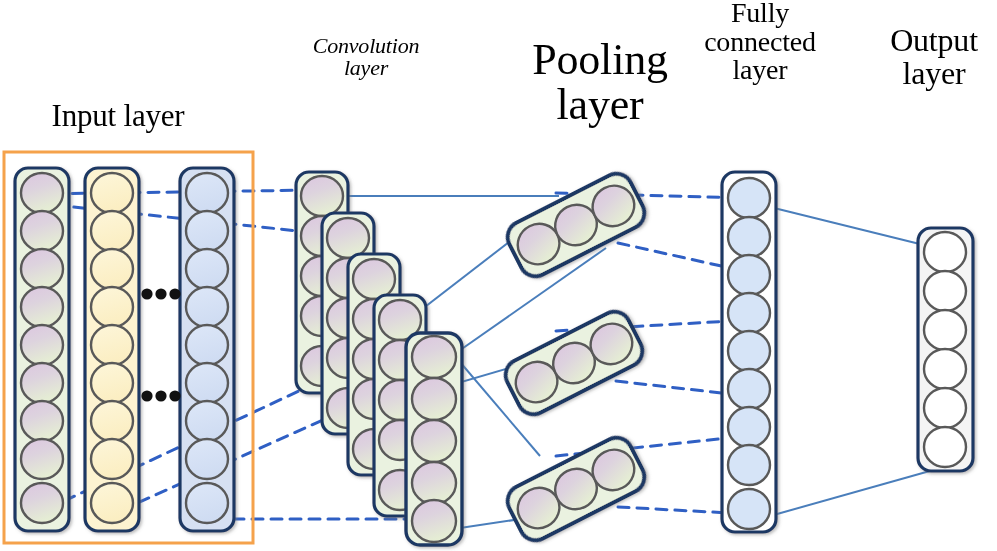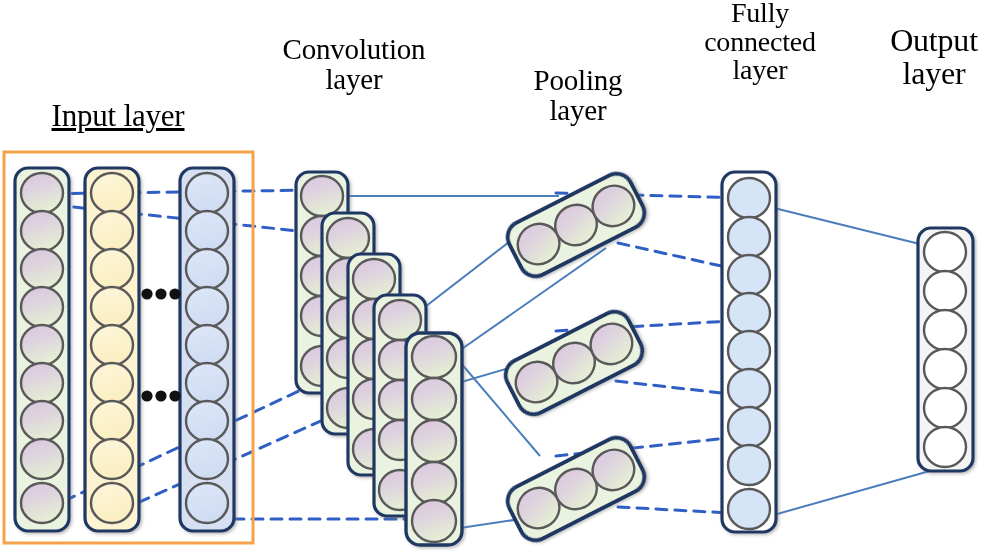--- a/index.html
+++ b/index.html
@@ -28,23 +28,23 @@
   .layer-label {
     position: absolute;
     text-align: center;
     color: #000000;
     font-family: "Liberation Serif", "DejaVu Serif", serif;
     font-weight: 400;
     line-height: 1.02;
     white-space: pre-line;
     letter-spacing: -0.2px;
   }
-  #label-input      { left: 8px;   top: 100px; width: 220px; font-size: 31px; text-decoration: underline; }
-  #label-conv       { left: 236px; top: 35px;  width: 236px; font-size: 29px; }
-  #label-pool       { left: 492px; top: 38px;  width: 172px; font-size: 29px; margin-top: 28px; }
+  #label-input      { left: 8px;   top: 100px; width: 220px; font-size: 31px; }
+  #label-conv       { left: 248px; top: 35px;  width: 236px; font-size: 22px; font-style: italic; }
+  #label-pool       { left: 514px; top: 38px;  width: 172px; font-size: 44px; }
   #label-fc         { left: 660px; top: -1px;  width: 200px; font-size: 28px; }
   #label-output     { left: 866px; top: 24px;  width: 136px; font-size: 32px; }
 </style>
 </head>
 <body>
 
 <div id="canvas">
 
   <svg id="diagram-svg" viewBox="0 0 997 551" xmlns="http://www.w3.org/2000/svg">
     <defs>

